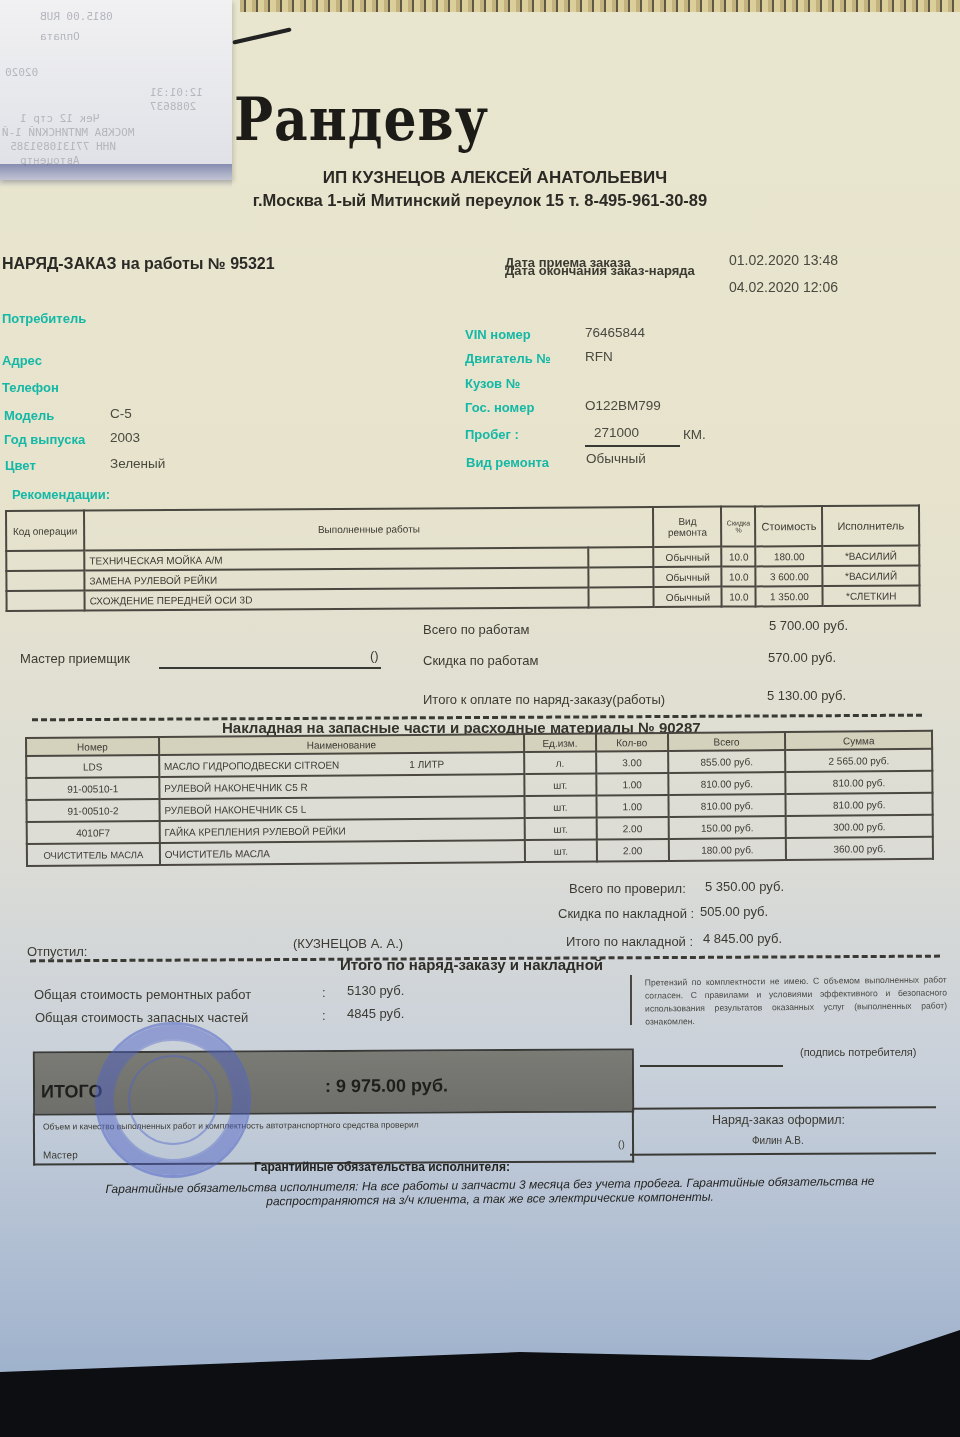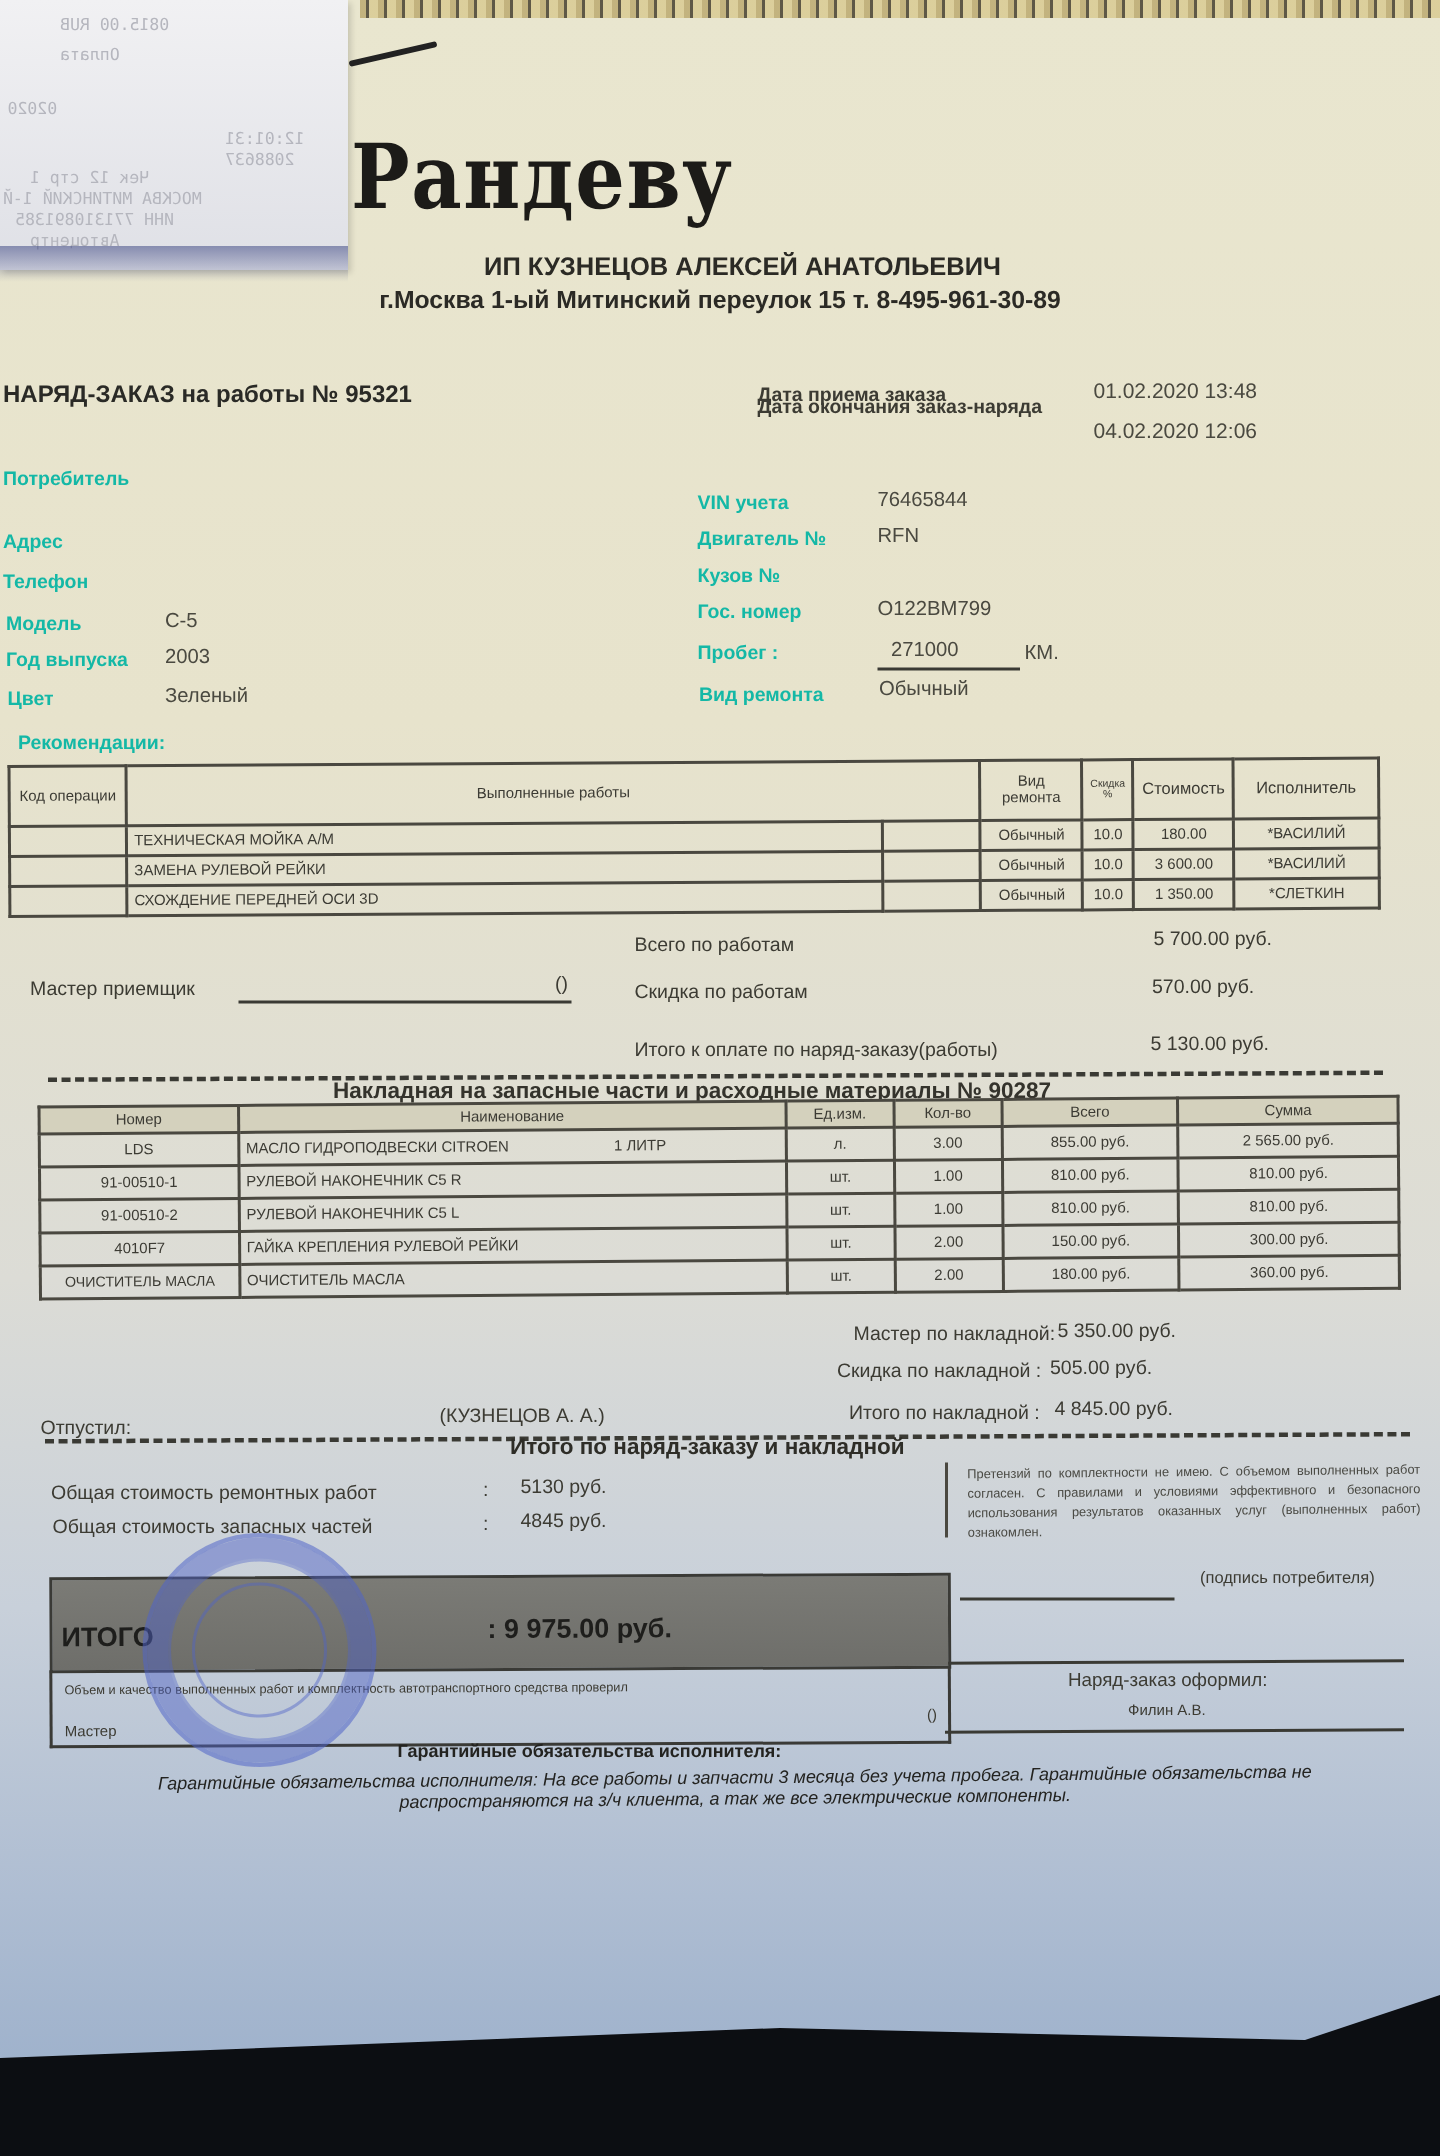--- a/index.html
+++ b/index.html
@@ -80,21 +80,21 @@
     border-radius: 50%; border: 3px solid rgba(80,100,200,.55);
     box-shadow: inset 0 0 0 14px rgba(80,100,200,.12), inset 0 0 0 16px rgba(80,100,200,.4);
   }
   .stamp-inner {
     position: absolute; left: 30px; top: 30px; width: 86px; height: 86px; border-radius: 50%;
     border: 2px solid rgba(80,100,200,.45);
   }
   .disclaimer { position: absolute; left: 645px; top: 975px; width: 302px; font-size: 8.6px; line-height: 13px; color: #4a4a44; text-align: justify; transform: rotate(-0.6deg); }
   .vbar { position: absolute; left: 630px; top: 975px; width: 2px; height: 50px; background: #4a4840; }
   .line { position: absolute; height: 2px; background: #3a3a34; }
-  .guarantee-title { position: absolute; left: 0; width: 764px; text-align: center; top: 1160px; font-weight: bold; font-size: 12px; color: #232320; padding-left: 11px; }
+  .guarantee-title { position: absolute; left: 0; width: 764px; text-align: center; top: 1160px; font-weight: bold; font-size: 12px; color: #232320; }
   .guarantee { position: absolute; left: 100px; width: 780px; top: 1178px; text-align: center; font-style: italic; font-size: 12px; line-height: 14px; color: #232320; transform: rotate(-0.6deg); }
 </style>
 </head>
 <body>
 
 <div class="paper"></div>
 <div class="top-strip"></div>
 
 <div class="receipt">
   <span class="ln" style="left:40px;top:10px;">0815.00 RUB</span>
@@ -124,21 +124,21 @@
 <div class="abs lbl" style="left:2px;top:353px;">Адрес</div>
 <div class="abs lbl" style="left:2px;top:380px;">Телефон</div>
 <div class="abs lbl" style="left:4px;top:408px;">Модель</div>
 <div class="abs val" style="left:110px;top:406px;">C-5</div>
 <div class="abs lbl" style="left:4px;top:432px;">Год выпуска</div>
 <div class="abs val" style="left:110px;top:430px;">2003</div>
 <div class="abs lbl" style="left:5px;top:458px;">Цвет</div>
 <div class="abs val" style="left:110px;top:456px;">Зеленый</div>
 <div class="abs lbl" style="left:12px;top:487px;">Рекомендации:</div>
 
-<div class="abs lbl" style="left:465px;top:327px;">VIN учета</div>
+<div class="abs lbl" style="left:465px;top:327px;">VIN номер</div>
 <div class="abs val" style="left:585px;top:325px;">76465844</div>
 <div class="abs lbl" style="left:465px;top:351px;">Двигатель №</div>
 <div class="abs val" style="left:585px;top:349px;">RFN</div>
 <div class="abs lbl" style="left:465px;top:376px;">Кузов №</div>
 <div class="abs lbl" style="left:465px;top:400px;">Гос. номер</div>
 <div class="abs val" style="left:585px;top:398px;">О122ВМ799</div>
 <div class="abs lbl" style="left:465px;top:427px;">Пробег :</div>
 <div class="abs val" style="left:594px;top:425px;">271000</div>
 <div class="line" style="left:585px;top:445px;width:95px;height:1.5px;"></div>
 <div class="abs val" style="left:683px;top:427px;">КМ.</div>
@@ -265,21 +265,21 @@
       <td class="c" style="font-size:9.5px;">ОЧИСТИТЕЛЬ МАСЛА</td>
       <td>ОЧИСТИТЕЛЬ МАСЛА</td>
       <td class="c">шт.</td>
       <td class="c">2.00</td>
       <td class="c">180.00 руб.</td>
       <td class="c">360.00 руб.</td>
     </tr>
   </tbody>
 </table>
 
-<div class="abs sum-lbl" style="left:569px;top:881px;">Мастер по накладной:</div>
+<div class="abs sum-lbl" style="left:569px;top:881px;">Всего по проверил:</div>
 <div class="abs sum-val" style="left:705px;top:879px;">5 350.00  руб.</div>
 <div class="abs sum-lbl" style="left:558px;top:906px;">Скидка по накладной :</div>
 <div class="abs sum-val" style="left:700px;top:904px;">505.00 руб.</div>
 <div class="abs sum-lbl" style="left:566px;top:934px;">Итого по накладной :</div>
 <div class="abs sum-val" style="left:703px;top:931px;">4 845.00 руб.</div>
 <div class="abs sum-lbl" style="left:27px;top:944px;">Отпустил:</div>
 <div class="abs sum-lbl" style="left:293px;top:936px;">(КУЗНЕЦОВ А. А.)</div>
 <div class="dashed" style="left:30px;top:957px;width:910px;transform:rotate(-0.3deg);"></div>
 
 <div class="abs" style="left:340px;top:956px;font-size:15px;font-weight:bold;color:#2e2d27;">Итого по наряд-заказу и накладной</div>

